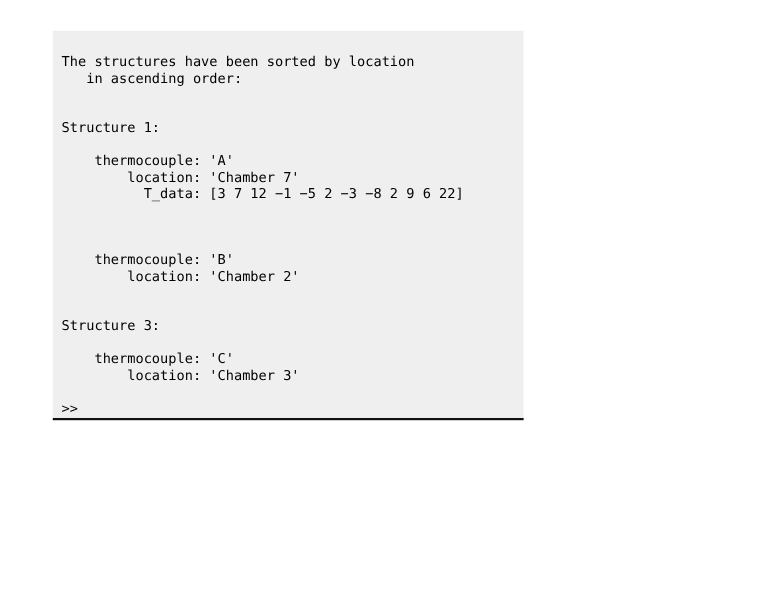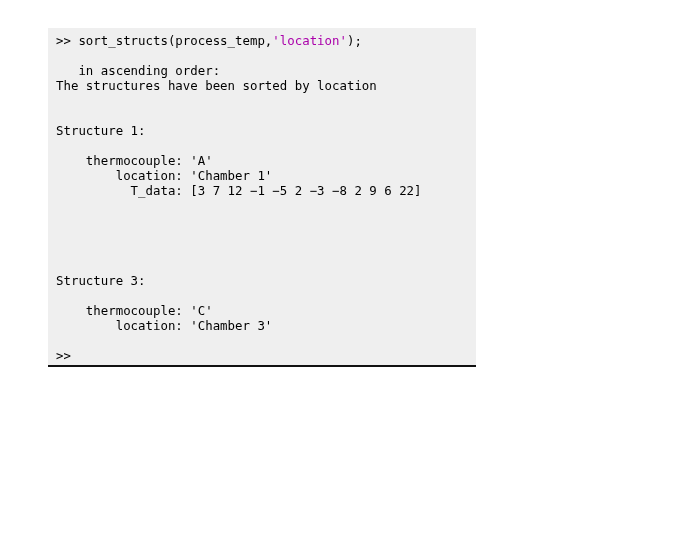--- a/index.html
+++ b/index.html
@@ -26,39 +26,40 @@
     color: #000000;
     white-space: pre;
   }
   .str { color: #aa00aa; }
 </style>
 </head>
 <body>
 
 <div class="console">
 
-  <div class="line"><span>&gt;&gt; sort_structs(process_temp,</span><span class="str">'location'</span><span>);</span></div>
 
   <div class="line"></div>
+  <div class="line">The structures have been sorted by location</div>
   <div class="line">   in ascending order:</div>
-  <div class="line">The structures have been sorted by location</div>
 
   <div class="line"></div>
   <div class="line"></div>
 
   <div class="line">Structure 1:</div>
   <div class="line"></div>
   <div class="line">    thermocouple: 'A'</div>
-  <div class="line">        location: 'Chamber 1'</div>
+  <div class="line">        location: 'Chamber 7'</div>
   <div class="line">          T_data: [3 7 12 −1 −5 2 −3 −8 2 9 6 22]</div>
 
   <div class="line"></div>
   <div class="line"></div>
 
   <div class="line"></div>
+  <div class="line">    thermocouple: 'B'</div>
+  <div class="line">        location: 'Chamber 2'</div>
 
   <div class="line"></div>
   <div class="line"></div>
 
   <div class="line">Structure 3:</div>
   <div class="line"></div>
   <div class="line">    thermocouple: 'C'</div>
   <div class="line">        location: 'Chamber 3'</div>
 
   <div class="line"></div>

